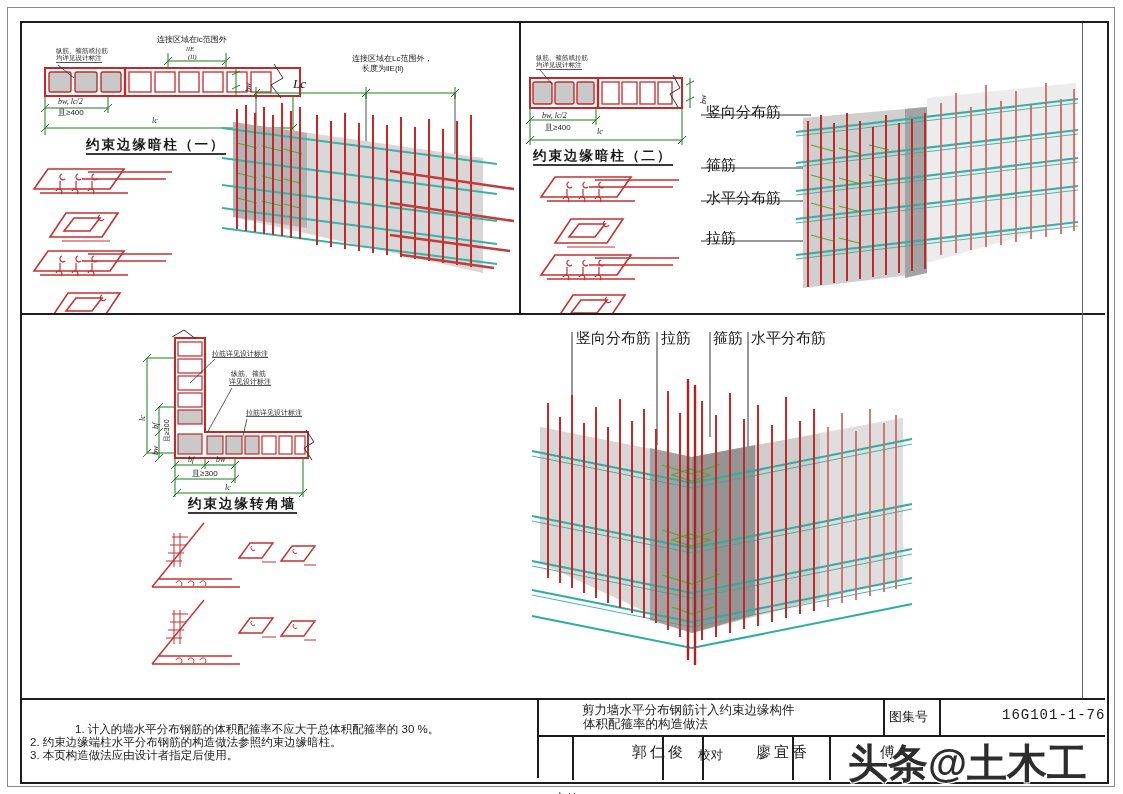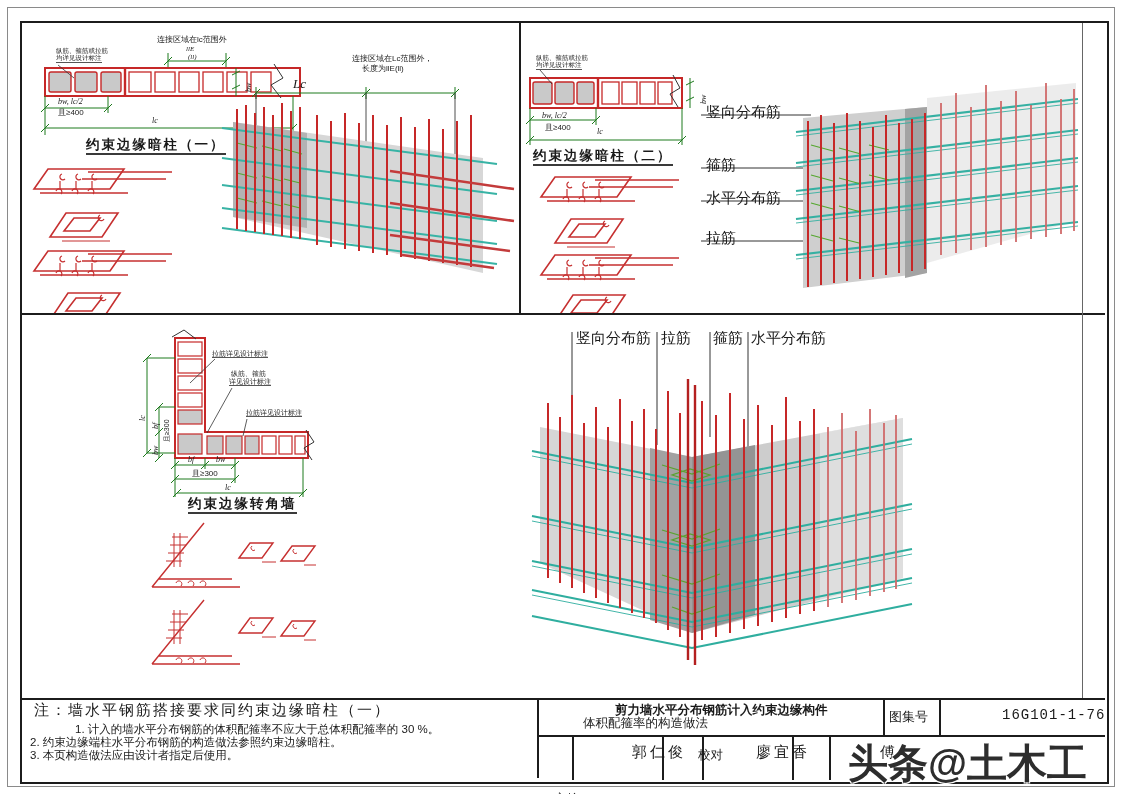--- a/index.html
+++ b/index.html
@@ -276,27 +276,26 @@
         <path d="M306,112 V292 M320,98 V288 M334,116 V285 M348,94 V281 M362,108 V277 M374,100 V274"></path>
       </g>
     </g>
   </svg>
 
   <div class="t f9" style="left:576px;top:330px;">竖向分布筋</div>
   <div class="t f9" style="left:661px;top:330px;">拉筋</div>
   <div class="t f9" style="left:713px;top:330px;">箍筋</div>
   <div class="t f9" style="left:751px;top:330px;">水平分布筋</div>
 
-  <div class="t f15" style="left:34px;top:702px;letter-spacing:2px;">注：墙水平钢筋搭接要求同约束边缘暗柱（一）</div>
   <div class="t f11" style="left:30px;top:723px;margin-left:45px;">1. 计入的墙水平分布钢筋的体积配箍率不应大于总体积配箍率的 30 %。</div>
   <div class="t f11" style="left:30px;top:736px;">2. 约束边缘端柱水平分布钢筋的构造做法参照约束边缘暗柱。</div>
   <div class="t f11" style="left:30px;top:749px;">3. 本页构造做法应由设计者指定后使用。</div>
 
-  <div class="t f12" style="left:615px;top:704px;font-weight:bold;">剪力墙水平分布钢筋计入约束边缘构件</div>
-  <div class="t f12" style="left:583px;top:718px;font-family:Liberation Mono, monospace;">体积配箍率的构造做法</div>
+  <div class="t f12" style="left:582px;top:704px;">剪力墙水平分布钢筋计入约束边缘构件</div>
+  <div class="t f12" style="left:583px;top:718px;">体积配箍率的构造做法</div>
   <div class="t f13" style="left:889px;top:710px;">图集号</div>
   <div class="t f14" style="left:1002px;top:708px;font-family:Liberation Mono, monospace;letter-spacing:1px;">16G101-1-76</div>
   <div class="t f12" style="left:554px;top:749px;margin-top:44px;">审核</div>
   <div class="t name" style="left:588px;top:745px;">郭仁俊</div>
   <div class="t f12" style="left:698px;top:749px;">校对</div>
   <div class="t name" style="left:712px;top:745px;">廖宜香</div>
   <div class="t f12" style="left:797px;top:749px;margin-top:47px;">设计</div>
   <div class="t name" style="left:836px;top:745px;">傅</div>
 
   <div class="wm">头条@土木工程院</div>

